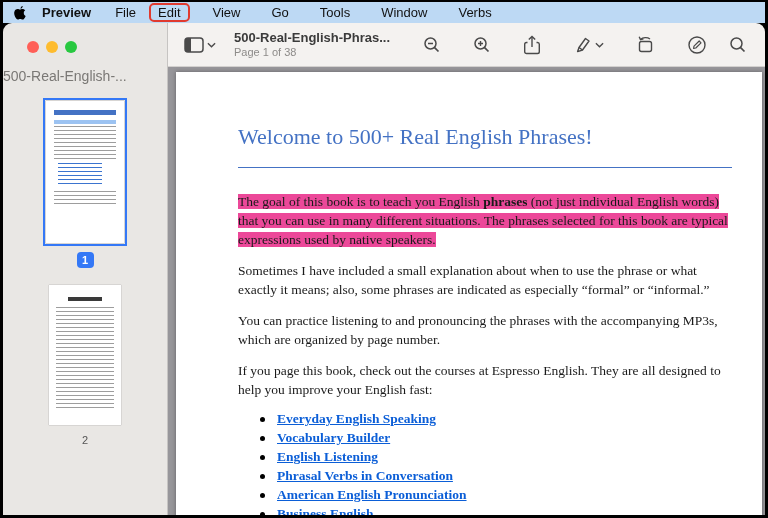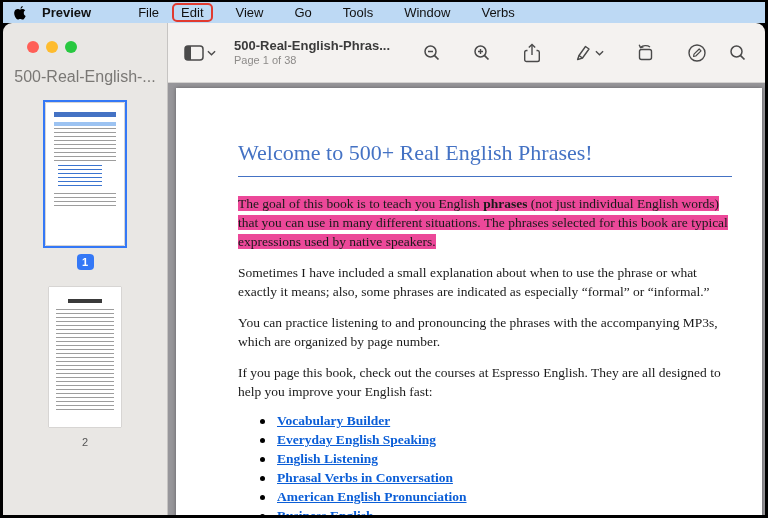--- a/index.html
+++ b/index.html
@@ -3,70 +3,70 @@
 <meta charset="utf-8">
 <style>
   * { box-sizing: border-box; margin: 0; padding: 0; }
   body { width: 768px; height: 518px; font-family: "Liberation Sans", sans-serif; }
   .screen { width: 768px; height: 518px; background: #000; padding: 2px 3px 3px 3px; }
 
   
   .menubar { height: 21px; background: #bdd9f4; display: flex; align-items: center;
              padding-left: 11px; font-size: 13px; color: #111; }
   .menubar .apple { display: flex; align-items: center; margin-right: 15px; }
-  .menubar .appname { font-weight: bold; margin-right: 36px; }
+  .menubar .appname { font-weight: bold; margin-right: 13px; }
   .menubar .mitem { margin-right: 19px; padding: 0 1px; margin-left: 10px; }
   .menubar .annotated { border: 2px solid #e03a2f; border-radius: 5px; padding: 0px 7px; margin: 0 12px 0 -7px; }
 
   
   .window { display: flex; height: 492px; border-radius: 9px 9px 0 0; overflow: hidden; }
 
   
   .sidebar { width: 165px; background: #e9e7e4; border-right: 1px solid #c6c4c2; position: relative; }
   .traffic { display: flex; gap: 7px; padding: 18px 0 0 24px; }
   .light { width: 12px; height: 12px; border-radius: 50%; }
   .light.red { background: #ff5f57; }
   .light.yellow { background: #febc2e; }
   .light.green { background: #28c840; }
-  .doc-label { text-align: center; font-size: 16px; color: #7a7875; margin-top: 15px;
+  .doc-label { text-align: left; font-size: 14px; color: #7a7875; margin-top: 15px;
                white-space: nowrap; overflow: hidden; }
   .thumb-wrap { display: flex; flex-direction: column; align-items: center; }
   .thumb { background: #fff; width: 78px; height: 142px; margin-top: 17px;
            box-shadow: 0 0 1px rgba(0,0,0,.45); position: relative; overflow: hidden; }
   .thumb.selected { outline: 2px solid #3478f6; outline-offset: 1px; }
   .t-title { height: 5px; background: #4472c4; margin: 9px 8px 5px 8px; }
   .t-hblue { height: 4px; background: #9cc3f2; margin: 0 8px 2px 8px; }
   .t-lines { margin: 2px 8px 0 8px;
              background: repeating-linear-gradient(to bottom, #9d9d9d 0 1.5px, transparent 1.5px 4px); }
   .t-links { margin: 3px 20px 0 12px; width: 44px;
              background: repeating-linear-gradient(to bottom, #3b74cf 0 1.5px, transparent 1.5px 4px); }
   .page-badge { margin-top: 9px; background: #3478f6; color: #fff; font-size: 11px; font-weight: bold;
                 min-width: 17px; height: 16px; border-radius: 4px; display: flex; align-items: center;
                 justify-content: center; padding: 0 4px; }
   .page-num { margin-top: 9px; font-size: 11px; color: #555; }
   .t2-title { height: 4px; width: 34px; background: #3a3a3a; margin: 12px auto 6px auto; }
 
   
   .main { flex: 1; display: flex; flex-direction: column; min-width: 0; }
-  .toolbar { height: 60px; background: #f4f2f0; border-bottom: 1px solid #d3d1cf;
+  .toolbar { height: 44px; background: #f4f2f0; border-bottom: 1px solid #d3d1cf;
              display: flex; align-items: center; padding: 0 14px 0 12px; }
   .tb-btn { display: flex; align-items: center; gap: 3px; padding: 4px; border-radius: 5px; }
   .tb-title-block { margin-left: 14px; line-height: 1.25; min-width: 0; }
   .tb-title { font-size: 13px; font-weight: bold; color: #3b3b3b; white-space: nowrap; }
   .tb-sub { font-size: 11px; color: #8d8b89; }
   .tb-spacer { flex: 1; }
   .tb-gap { width: 24px; }
   .tb-gap-sm { width: 14px; }
 
   
   .content { flex: 1; background: #97969a; overflow: hidden; padding: 5px 3px 0 8px; }
   .page { background: #fff; width: 100%; height: 700px; box-shadow: 0 0 4px rgba(0,0,0,.35);
           padding: 52px 30px 0 62px; font-family: "Liberation Serif", serif; color: #1a1a1a; }
   .doc-title { font-family: "Liberation Serif", serif; font-weight: normal; color: #4472c4;
-               font-size: 22px; padding-bottom: 10px; border-bottom: 1px solid #4472c4; margin-bottom: 17px; }
+               font-size: 22px; padding-bottom: 17px; border-bottom: 1px solid #4472c4; margin-bottom: 24px; }
   .page p { font-size: 13.5px; line-height: 19px; margin-bottom: 12px; }
   .hl { background: #ec4899; }
   .b { font-weight: bold; }
   .page ul { list-style: none; margin: 2px 0 0 22px; }
   .page li { font-size: 13.5px; line-height: 16px; margin-bottom: 3px; display: flex; align-items: center; }
   .bullet { width: 5px; height: 5px; background: #000; border-radius: 50%; margin-right: 12px; flex: none; }
   .doclink { color: #0b5ed7; font-weight: bold; text-decoration: underline; }
 
   svg { display: block; }
 </style>
@@ -204,25 +204,25 @@
 
           <p><span class="hl">The goal of this book is to teach you English </span><span class="hl b">phrases</span><span class="hl"> (not just individual English words) that you can use in many different situations. The phrases selected for this book are typical expressions used by native speakers.</span></p>
 
           <p>Sometimes I have included a small explanation about when to use the phrase or what exactly it means; also, some phrases are indicated as especially “formal” or “informal.”</p>
           <p>You can practice listening to and pronouncing the phrases with the accompanying MP3s, which are organized by page number.</p>
           <p>If you page this book, check out the courses at Espresso English. They are all designed to help you improve your English fast:</p>
 
           <ul>
             <li>
                 <span class="bullet"></span>
+                <span class="doclink">Everyday English Speaking</span>
+              </li>
+            <li>
+                <span class="bullet"></span>
                 <span class="doclink">Vocabulary Builder</span>
-              </li>
-            <li>
-                <span class="bullet"></span>
-                <span class="doclink">Everyday English Speaking</span>
               </li>
             <li>
                 <span class="bullet"></span>
                 <span class="doclink">English Listening</span>
               </li>
             <li>
                 <span class="bullet"></span>
                 <span class="doclink">Phrasal Verbs in Conversation</span>
               </li>
             <li>

